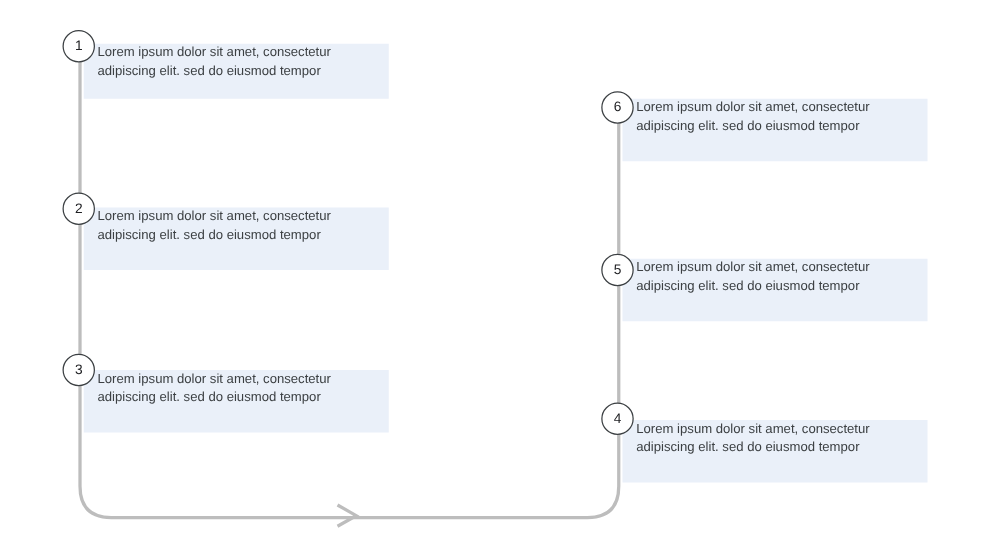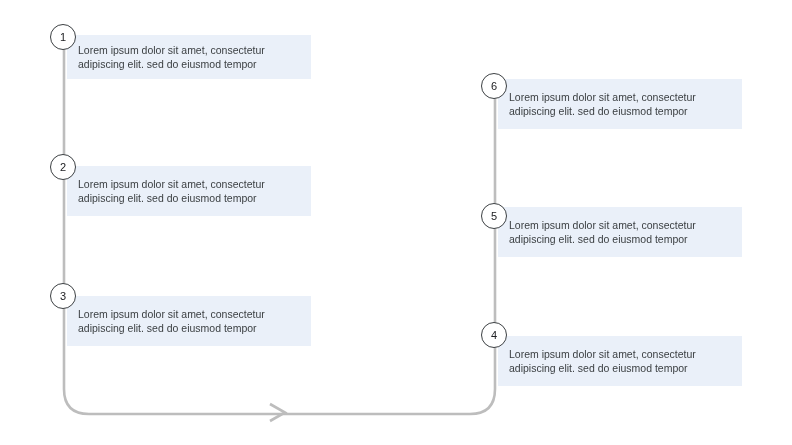--- a/index.html
+++ b/index.html
@@ -43,21 +43,21 @@
     line-height: 1;
     color: #202124;
     font-family: "Liberation Sans", sans-serif;
     z-index: 3;
   }
   .step-box {
     position: absolute;
     background: #eaf0f9;
     box-sizing: border-box;
     display: flex;
-    align-items: center;
+    align-items: flex-start;
     z-index: 2;
   }
   .step-text {
     font-size: 10.5px;
     line-height: 14.5px;
     color: #3c4043;
     font-family: "Liberation Sans", sans-serif;
     white-space: pre-line;
     padding-left: 11px;
     padding-right: 10px;

